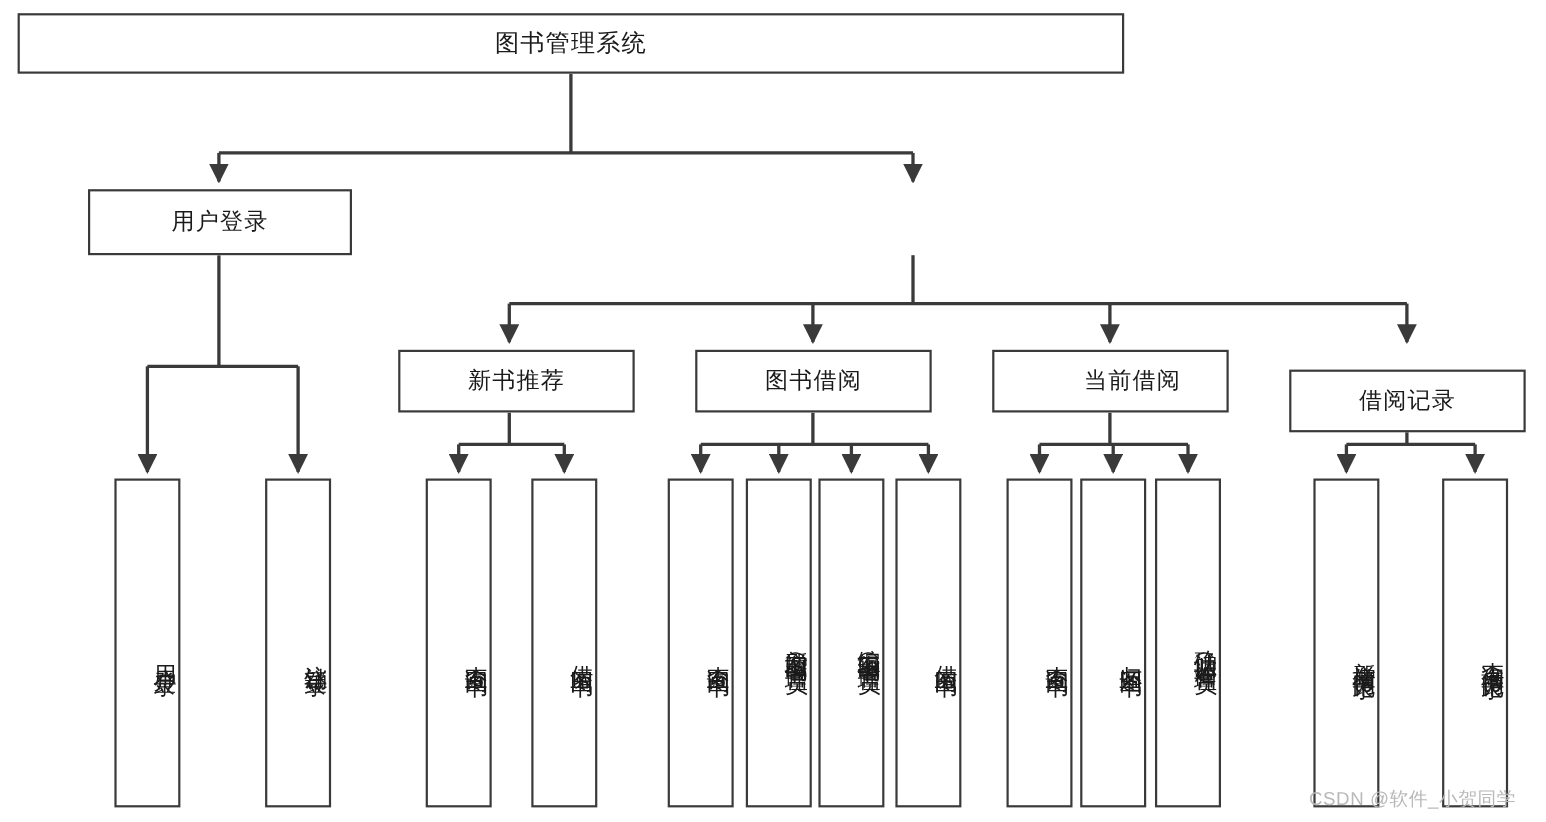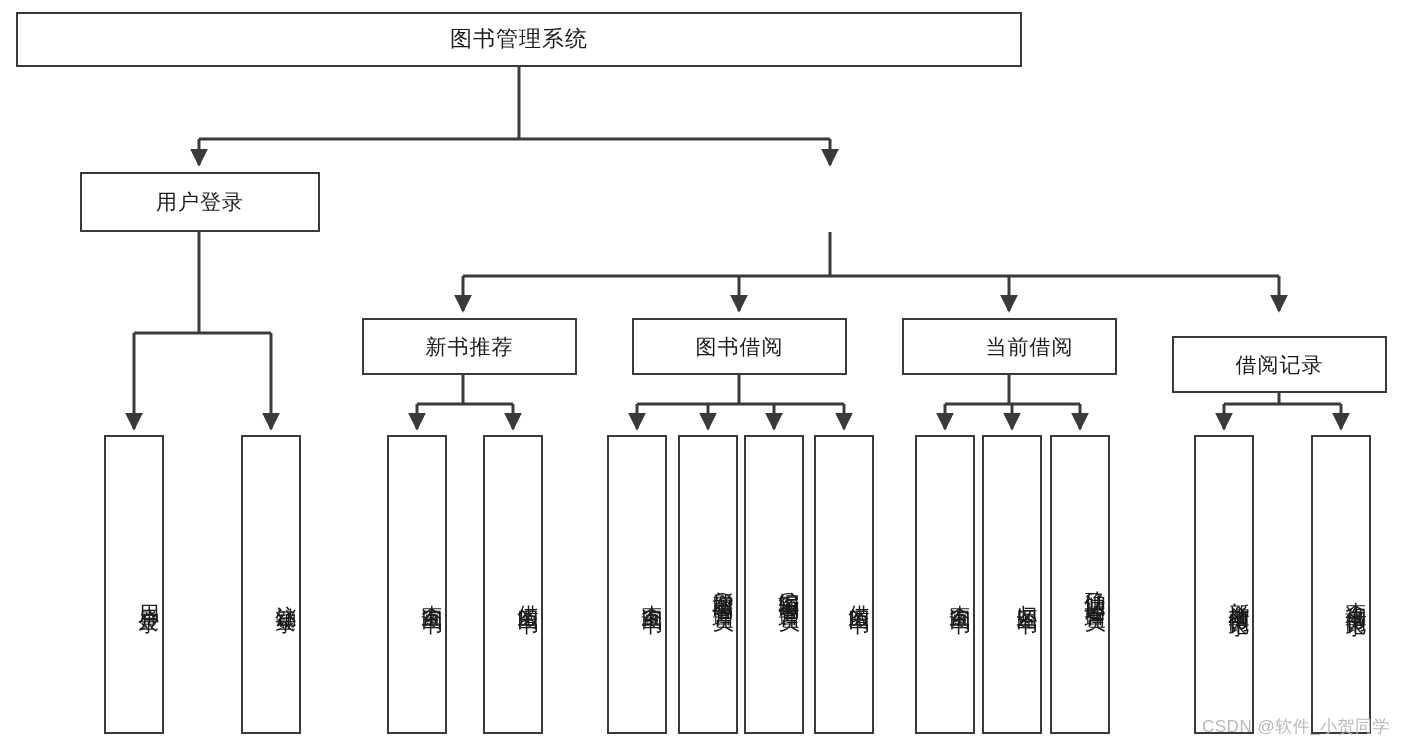--- a/index.html
+++ b/index.html
@@ -139,15 +139,15 @@
   <div class="node vert topalign" style="left:744px; top:435px; width:60px; height:299px; padding-top:6px;">编辑图书（管理员）</div>
   <div class="node vert" style="left:814px; top:435px; width:60px; height:299px;">借阅图书</div>
 
   <div class="node vert" style="left:915px; top:435px; width:60px; height:299px;">查询图书</div>
   <div class="node vert" style="left:982px; top:435px; width:60px; height:299px;">归还图书</div>
   <div class="node vert topalign" style="left:1050px; top:435px; width:60px; height:299px; padding-top:6px;">确认归还（管理员）</div>
 
   <div class="node vert" style="left:1194px; top:435px; width:60px; height:299px;">新增借阅记录</div>
   <div class="node vert" style="left:1311px; top:435px; width:60px; height:299px;">查询借阅记录</div>
 
-  <div class="watermark" style="left:1190px; top:715px;margin-left:12px;">CSDN @软件_小贺同学</div>
+  <div class="watermark" style="left:1190px; top:715px;">CSDN @软件_小贺同学</div>
 
 </div>
 
 </body></html>

